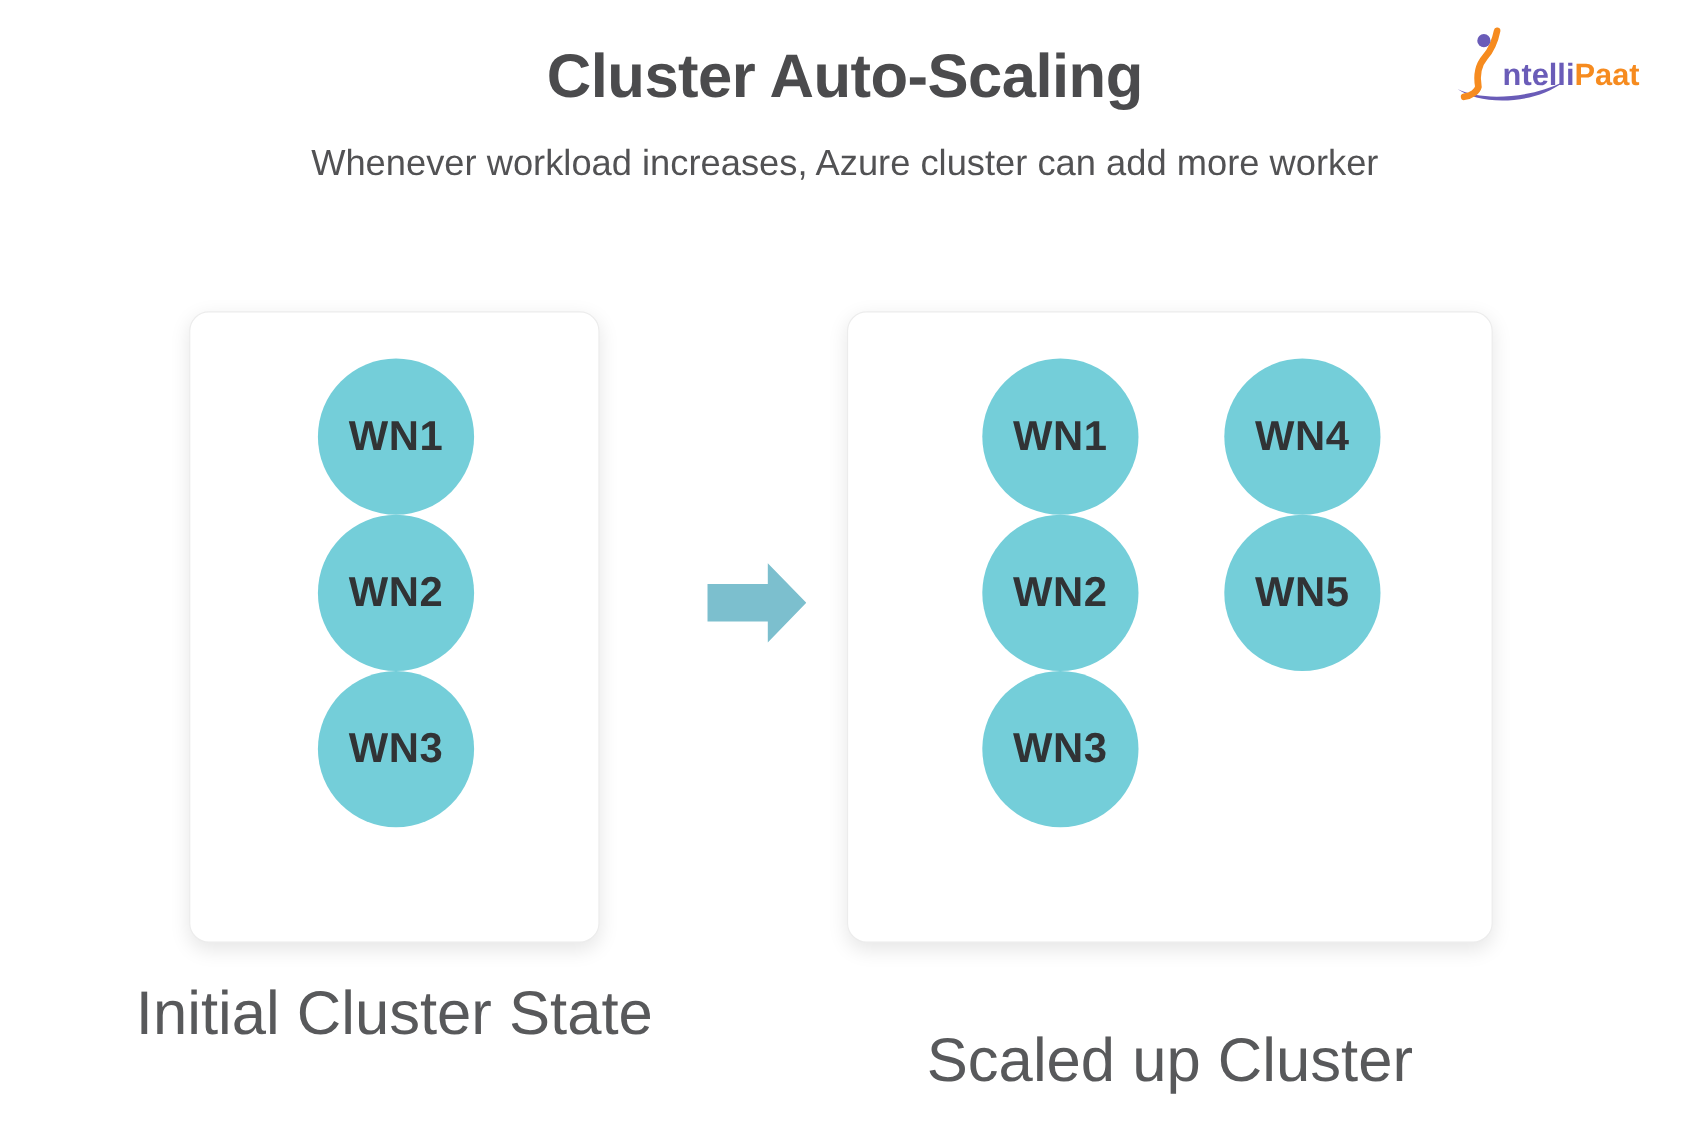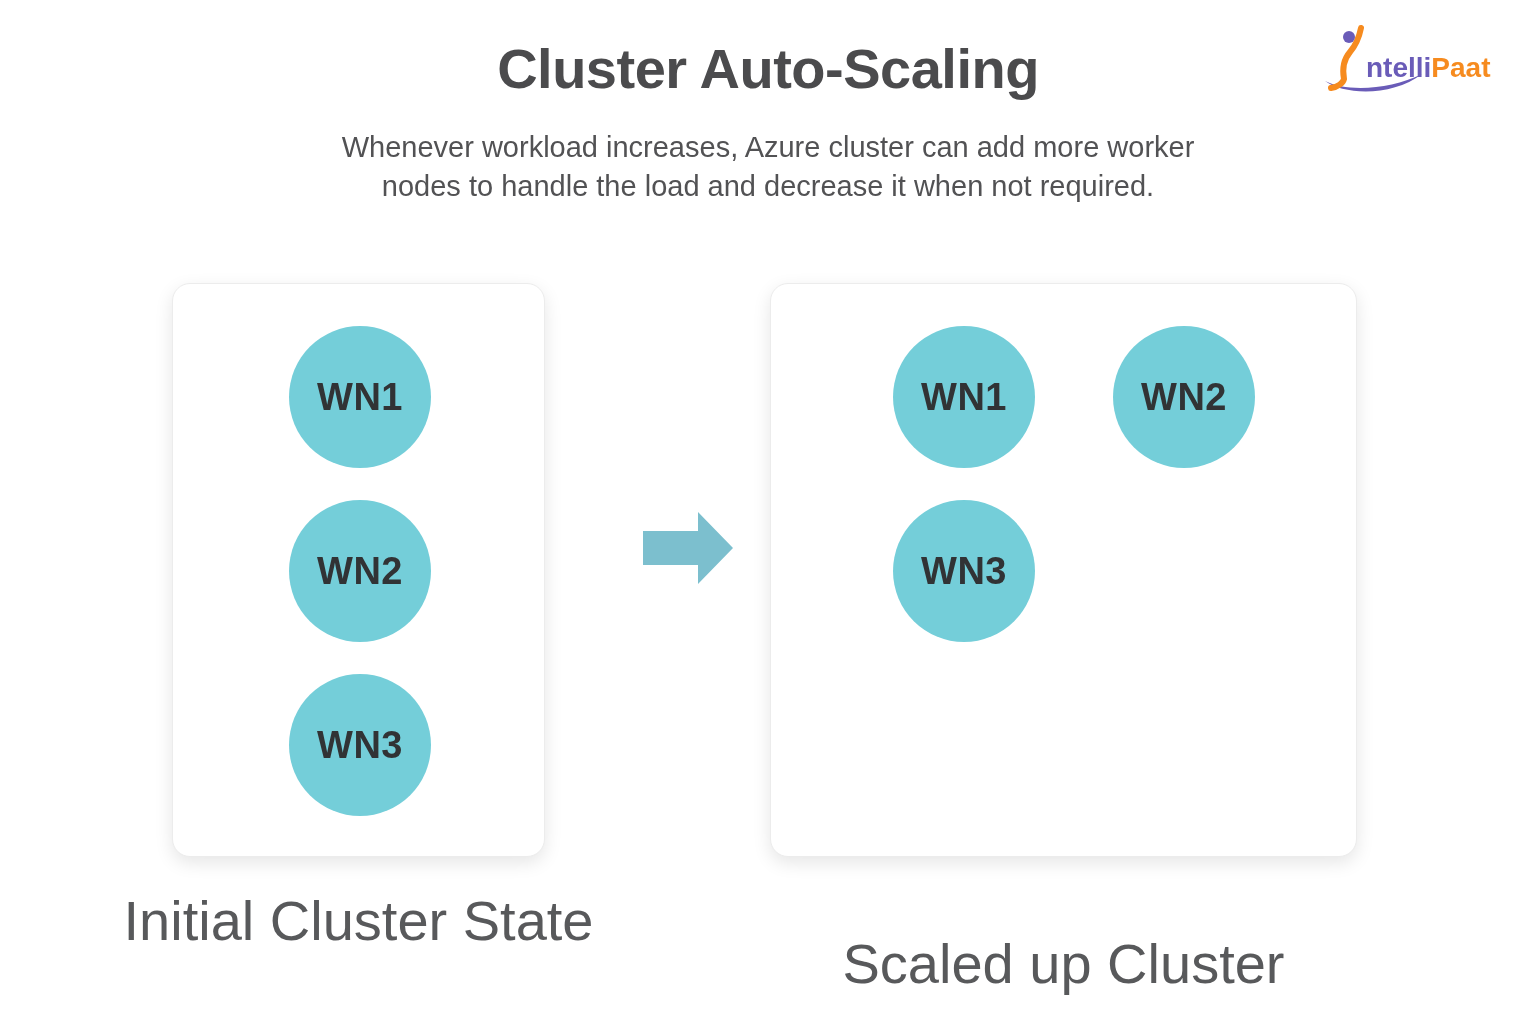--- a/index.html
+++ b/index.html
@@ -29,21 +29,21 @@
     font-weight: 800;
     letter-spacing: -0.5px;
     color: var(--title-color);
   }
 
   .page-subtitle {
     position: absolute;
     left: 0; right: 0;
     top: 128px;
     text-align: center;
-    font-size: 29px;
+    font-size: 33px;
     line-height: 39px;
     font-weight: 400;
     color: var(--subtitle-color);
   }
 
   .logo {
     position: absolute;
     top: 24px;
     right: 42px;
     width: 172px;
@@ -64,21 +64,20 @@
     border-radius: 18px;
     box-shadow: 0 6px 18px rgba(0,0,0,0.10);
     box-sizing: border-box;
   }
   .cluster-box.left  { left: 172px; width: 373px; }
   .cluster-box.right { left: 770px; width: 587px; }
 
   .nodes-grid {
     position: absolute;
     display: grid;
-    row-gap: 32px;
   }
   .nodes-grid.single {
     left: 116px; top: 42px;
     grid-template-columns: 142px;
   }
   .nodes-grid.double {
     left: 122px; top: 42px;
     grid-template-columns: 142px 142px;
     column-gap: 78px;
   }
@@ -119,21 +118,20 @@
 </style>
 </head>
 <body>
 
 <div class="canvas" style="--title-color: #4b4b4d; --subtitle-color: #525254; --label-color: #58595b; --node-fill: #74ced9; --node-text: #313335; --arrow-color: #7cbfce; --logo-purple: #6a5cb8; --logo-orange: #f68b1f;">
 
   <div class="page-title">Cluster Auto-Scaling</div>
 
   <div class="page-subtitle">
     <span>Whenever workload increases, Azure cluster can add more worker</span><br>
-    <span>nodes to handle the load and decrease it when not required.</span>
   </div>
 
   <svg class="logo" viewBox="0 0 172 74">
     <g>
       <path d="M3,57 C24,68 68,66 100,50 C70,73 22,71 3,57 Z" fill="var(--logo-purple)"></path>
       <path d="M39,4 C37,14 34,21 28,28 C22,35 20,44 22,55 C21,59 16,63 9,64" fill="none" stroke="var(--logo-orange)" stroke-width="6" stroke-linecap="round"></path>
       <circle cx="27" cy="13" r="6" fill="var(--logo-purple)"></circle>
     </g>
     <text x="44" y="53">
       <tspan fill="var(--logo-purple)">ntelli</tspan><tspan fill="var(--logo-orange)">Paat</tspan>
@@ -150,21 +148,23 @@
 
   <div class="arrow-wrap">
     <svg width="90" height="76" viewBox="0 0 90 76">
       <polygon points="0,21 55,21 55,2 90,38 55,74 55,55 0,55" fill="var(--arrow-color)"></polygon>
     </svg>
   </div>
 
   <div class="cluster-box right">
     <div class="nodes-grid double">
         <div class="node">WN1</div>
+        <div class="node">WN4</div>
         <div class="node">WN2</div>
+        <div class="node">WN5</div>
         <div class="node">WN3</div>
       </div>
   </div>
 
   <div class="cluster-label left">Initial Cluster State</div>
 
   <div class="cluster-label right">Scaled up Cluster</div>
 
 </div>
 

